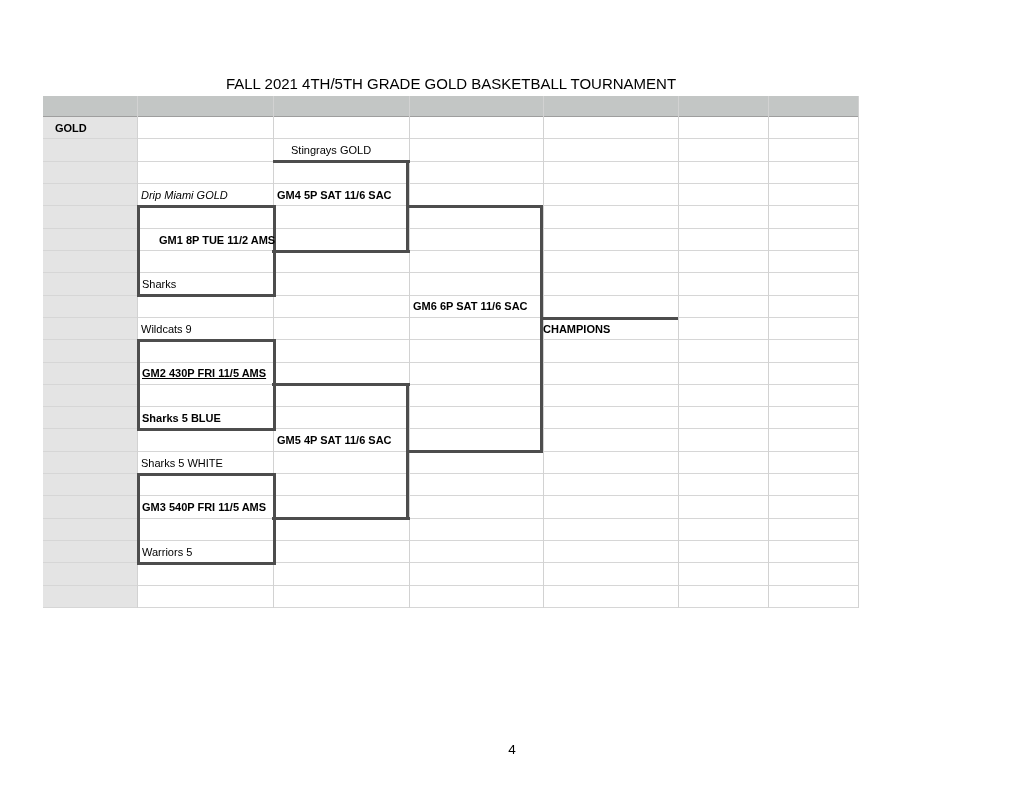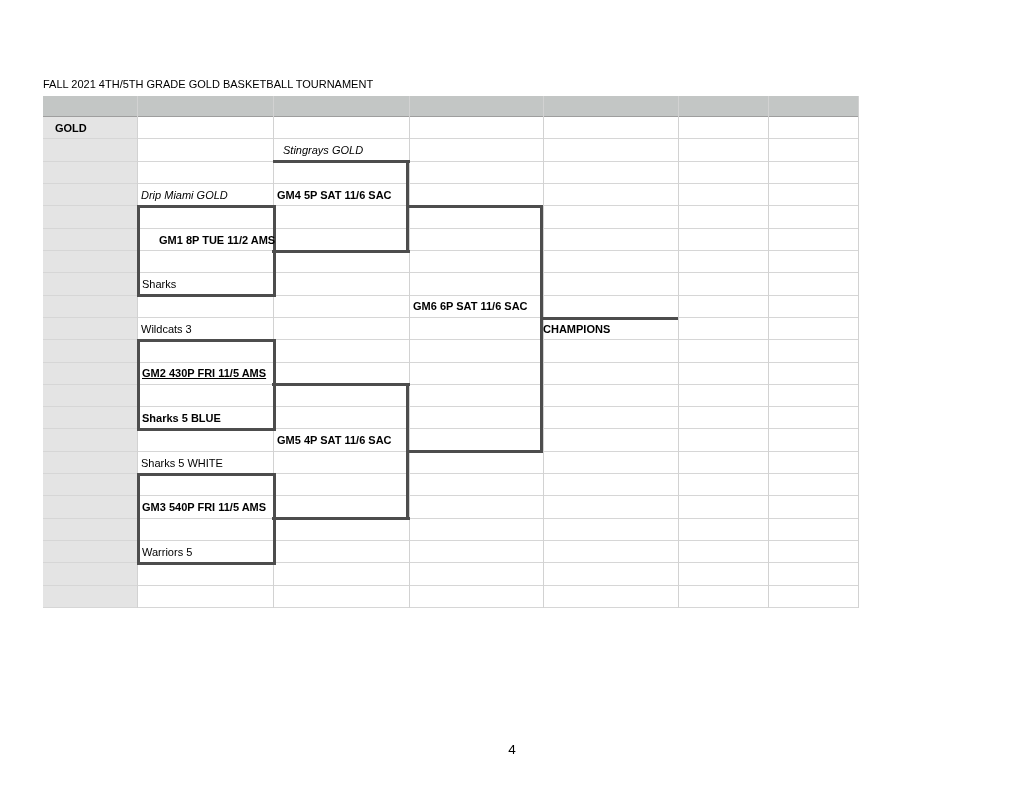--- a/index.html
+++ b/index.html
@@ -2,21 +2,21 @@
 <html><head>
 <meta charset="utf-8">
 <style>
   html,body{margin:0;padding:0;}
   body{
     width:1024px;height:791px;position:relative;background:#ffffff;
     font-family:"Liberation Sans",sans-serif;color:#000;overflow:hidden;
   }
   .title{
     position:absolute;left:43px;top:76px;width:816px;height:16px;
-    text-align:left;font-size:11px;line-height:16px;white-space:nowrap;
+    text-align:center;font-size:15px;line-height:16px;white-space:nowrap;
   }
   .grid{position:absolute;left:43px;top:96px;width:780px;height:512px;}
   .band{
     position:absolute;left:0;top:0;width:816px;height:21px;
     background:#c3c6c5;border-bottom:1px solid #9e9e9e;box-sizing:border-box;
   }
   .colA{
     position:absolute;left:0;top:21px;width:95px;height:491px;
     background:#e4e4e4;border-right:1px solid #9e9e9e;box-sizing:border-box;
   }
@@ -65,27 +65,27 @@
   <div class="bl" style="left:497px;top:109px;width:3px;height:248px;"></div>
   <div class="bl" style="left:500px;top:221px;width:135px;height:3px;"></div>
   <div class="bx" style="left:94px;top:243px;width:139px;height:92px;"></div>
   <div class="bl" style="left:229px;top:287px;width:138px;height:3px;"></div>
   <div class="bl" style="left:363px;top:287px;width:3px;height:137px;"></div>
   <div class="bl" style="left:366px;top:354px;width:134px;height:3px;"></div>
   <div class="bx" style="left:94px;top:377px;width:139px;height:92px;"></div>
   <div class="bl" style="left:229px;top:421px;width:138px;height:3px;"></div>
 
   <div class="cell b" style="left:12px;top:21px;">GOLD</div>
-  <div class="cell" style="left:240px;top:43px;font-style:italic;">Stingrays GOLD</div>
+  <div class="cell" style="left:248px;top:43px;">Stingrays GOLD</div>
   <div class="cell" style="left:98px;top:88px;font-style:italic;">Drip Miami GOLD</div>
   <div class="cell b" style="left:234px;top:88px;">GM4 5P SAT 11/6 SAC</div>
   <div class="cell b" style="left:116px;top:133px;">GM1 8P TUE 11/2 AMS</div>
   <div class="cell" style="left:99px;top:177px;">Sharks</div>
   <div class="cell b" style="left:370px;top:199px;">GM6 6P SAT 11/6 SAC</div>
-  <div class="cell" style="left:98px;top:222px;">Wildcats 3</div>
+  <div class="cell" style="left:98px;top:222px;">Wildcats 9</div>
   <div class="cell b" style="left:500px;top:222px;width:135px;text-align:left;">CHAMPIONS</div>
   <div class="cell b" style="left:99px;top:266px;text-decoration:underline;">GM2 430P FRI 11/5 AMS</div>
   <div class="cell" style="left:99px;top:311px;font-weight:bold;">Sharks 5 BLUE</div>
   <div class="cell b" style="left:234px;top:333px;">GM5 4P SAT 11/6 SAC</div>
   <div class="cell" style="left:98px;top:356px;">Sharks 5 WHITE</div>
   <div class="cell b" style="left:99px;top:400px;">GM3 540P FRI 11/5 AMS</div>
   <div class="cell" style="left:99px;top:445px;">Warriors 5</div>
 </div>
 
 <div class="pageno">4</div>

